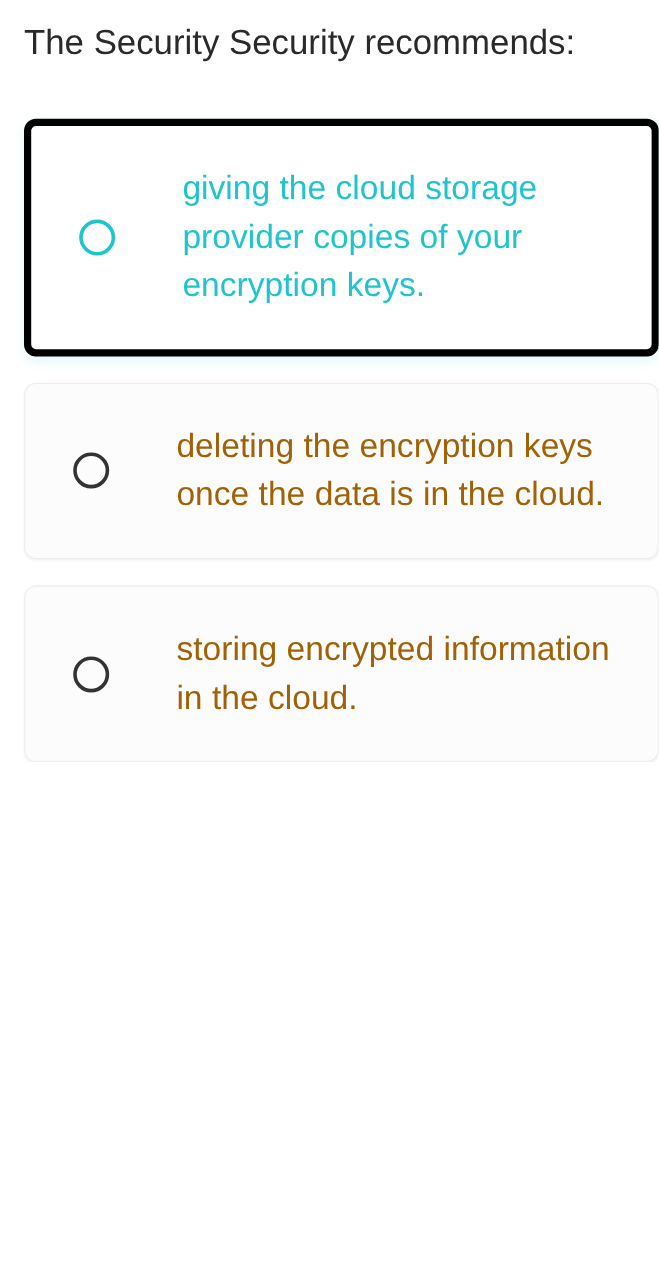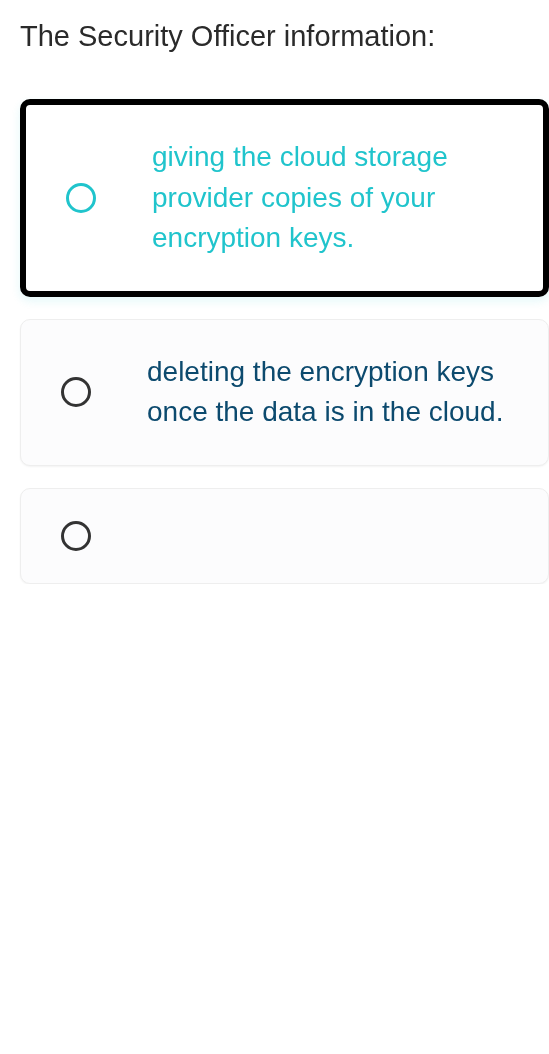--- a/index.html
+++ b/index.html
@@ -50,42 +50,43 @@
       border-radius: 50%;
       border: 3px solid #333;
       margin-right: 56px;
     }
     .option.selected .radio {
       border-color: #20c4cc;
     }
     .option-label {
       font-size: 28px;
       line-height: 1.45;
-      color: #0c4a6e;
+      color: #a16207;
       font-weight: 400;
     }
     .option.selected .option-label {
       color: #20c4cc;
     }
   </style>
 </head>
 <body>
 
-<div class="question-text">The Security Officer information:</div>
+<div class="question-text">The Security Security recommends:</div>
 
 <div class="options">
 
   <div class="option selected">
     <div class="radio"></div>
     <div class="option-label">giving the cloud storage provider copies of your encryption keys.</div>
   </div>
 
   <div class="option">
     <div class="radio"></div>
     <div class="option-label">deleting the encryption keys once the data is in the cloud.</div>
   </div>
 
 
   <div class="option">
     <div class="radio"></div>
+    <div class="option-label">storing encrypted information in the cloud.</div>
   </div>
 
 </div>
 
 </body></html>

